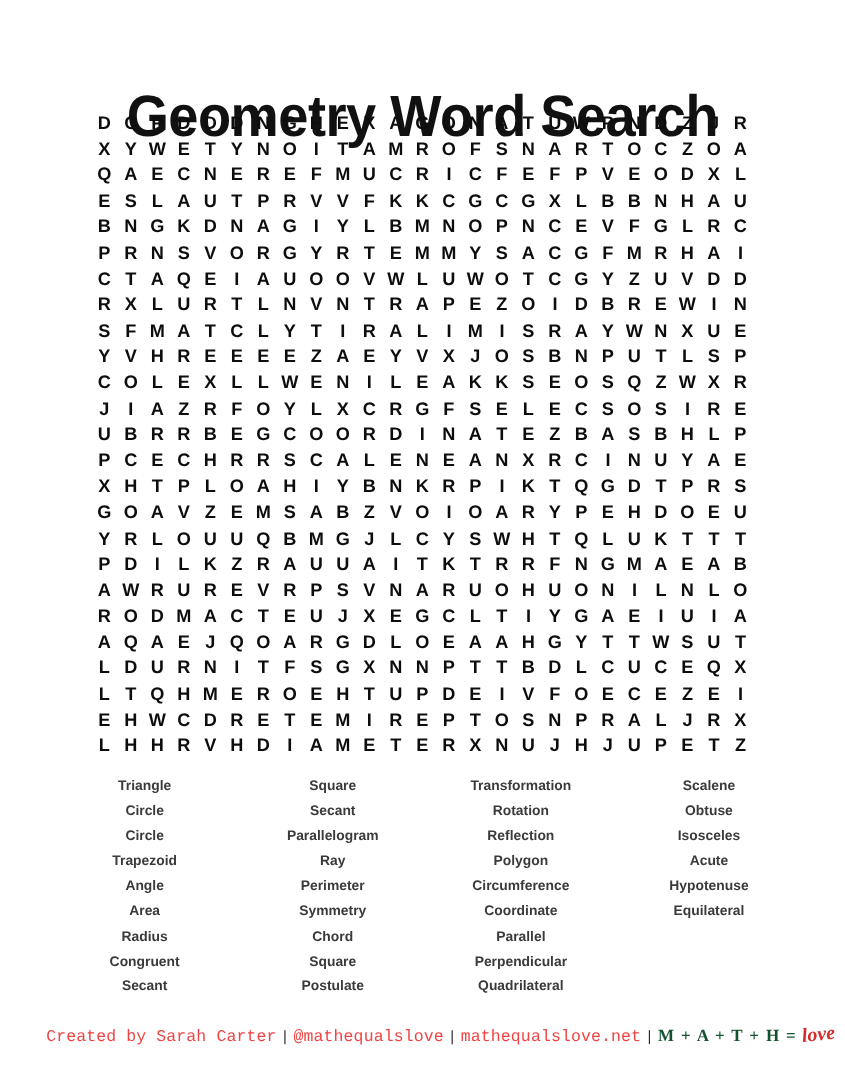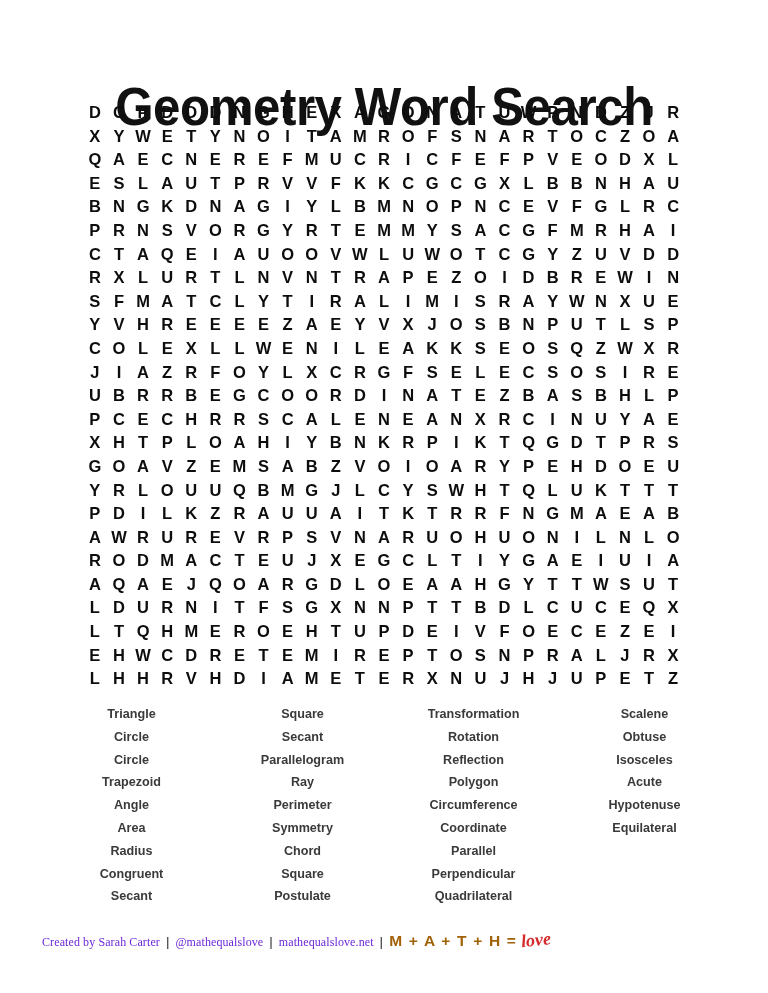--- a/index.html
+++ b/index.html
@@ -98,36 +98,36 @@
     left: 0;
     width: 768px;
     display: flex;
     align-items: baseline;
     justify-content: flex-start;
     padding-left: 42px;
     box-sizing: border-box;
     white-space: nowrap;
   }
   .footer-text {
-    font-family: Liberation Serif, serif;
-    font-size: 12px;
-    color: #6d28d9;
+    font-family: Liberation Mono, monospace;
+    font-size: 15px;
+    color: #ef4444;
     letter-spacing: 0.1px;
   }
   .footer-sep {
     font-family: "Liberation Sans", sans-serif;
     font-size: 13.5px;
     color: #2b2b2b;
     padding: 0 6px;
   }
   .footer-logo {
-    font-family: Liberation Sans, sans-serif;
+    font-family: Liberation Serif, serif;
     font-weight: 700;
     font-size: 15.5px;
-    color: #a16207;
+    color: #14532d;
     letter-spacing: 1.2px;
   }
   .footer-love {
     font-family: "Liberation Serif", serif;
     font-style: italic;
     font-weight: 700;
     font-size: 18px;
     color: #d62b2b;
     padding-left: 4px;
     transform: rotate(-6deg);

